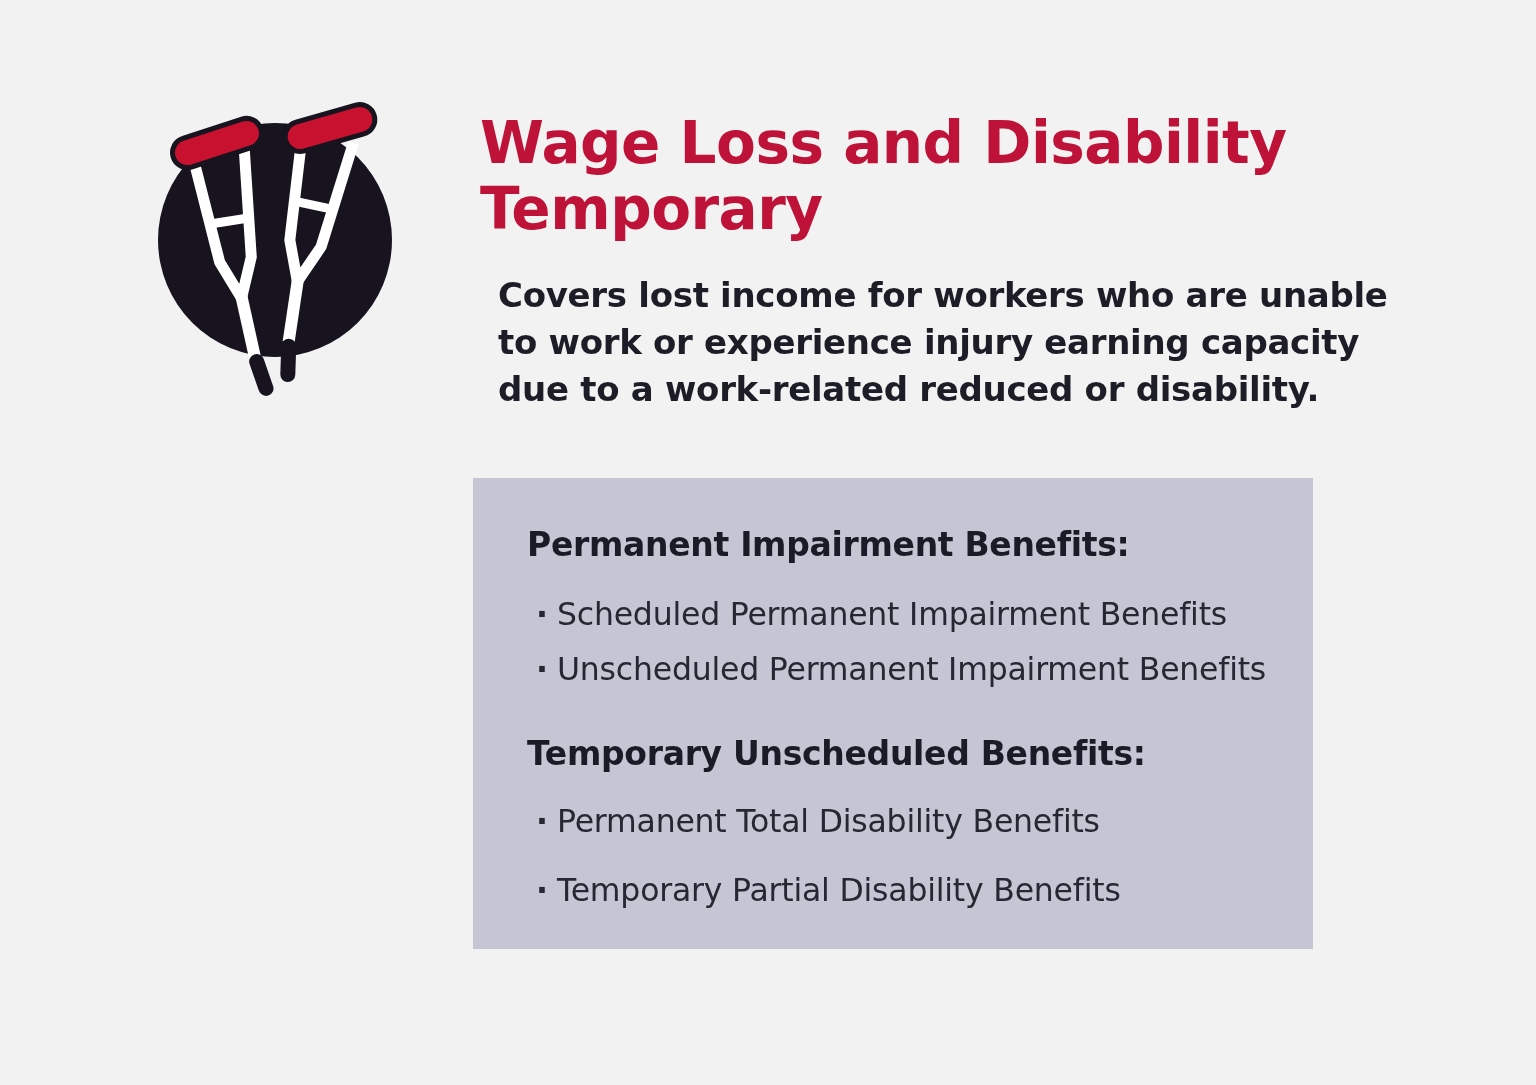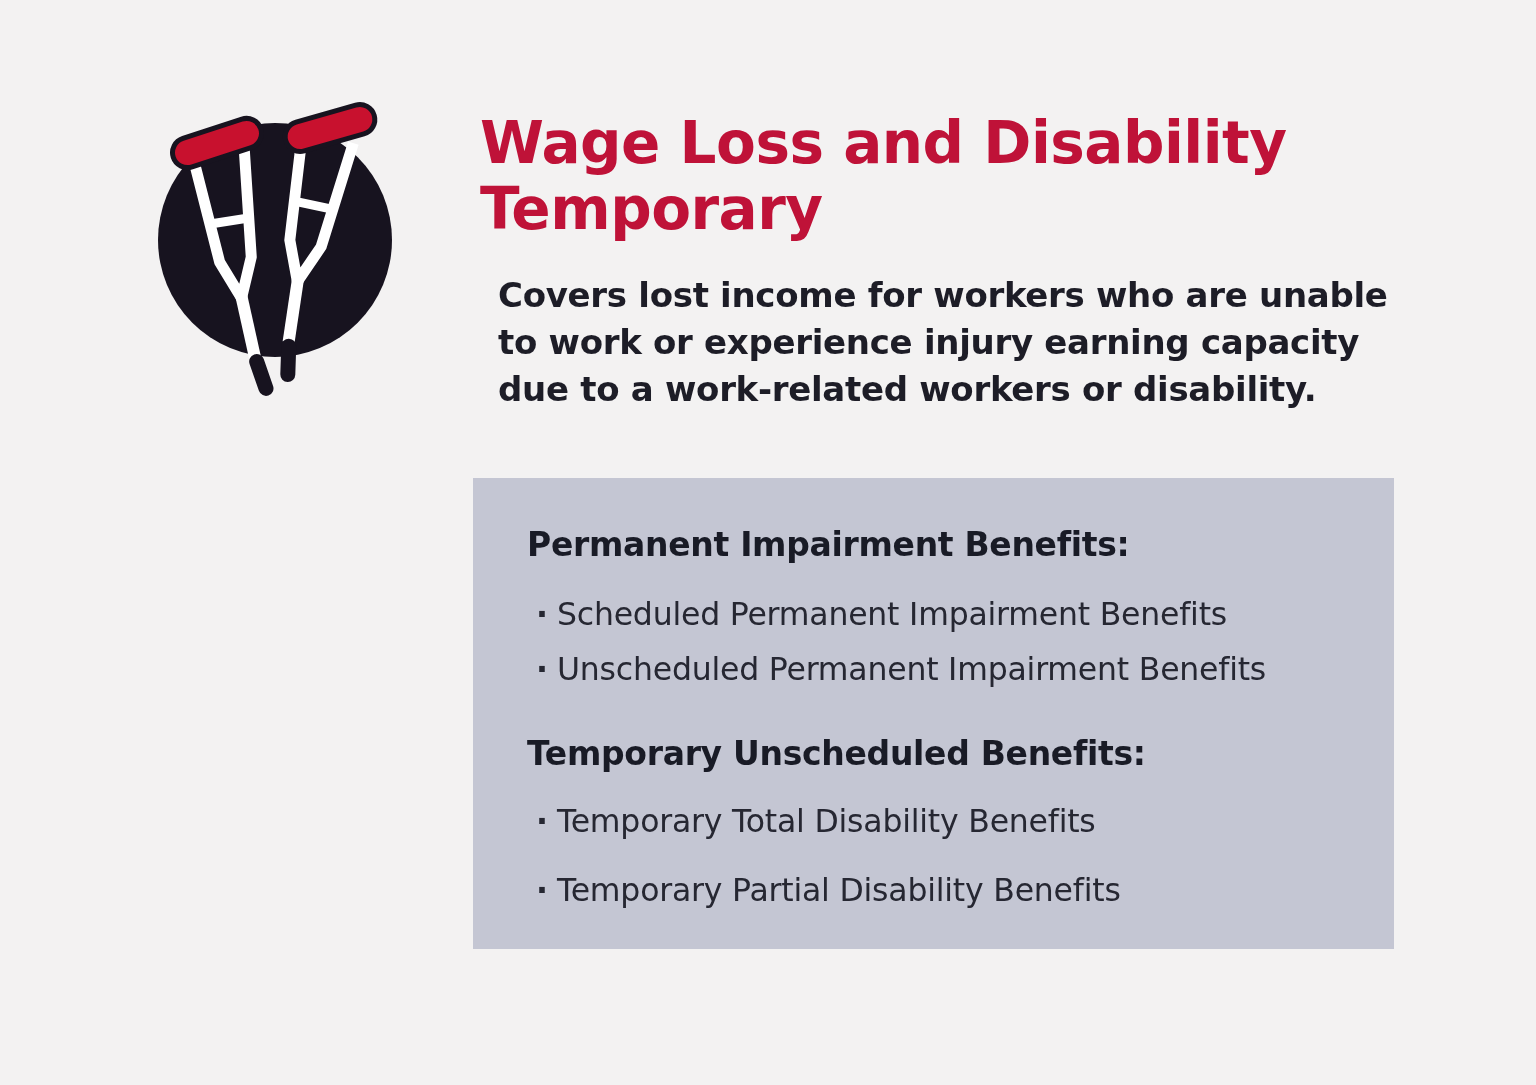--- a/index.html
+++ b/index.html
@@ -55,21 +55,21 @@
     font-weight:700;
     line-height:47px;
     color:var(--body-text);
     letter-spacing:-0.3px;
     margin-left:20px;
   }
   .description .dline{display:block;}
   .panel{
     position:absolute;
     left:473px;top:478px;
-    width:921px;height:471px;
+    width:840px;height:471px;
     background:var(--panel-bg);
   }
   .g-heading{
     position:absolute;
     left:54px;
     font-size:33px;
     font-weight:700;
     line-height:1.2;
     color:var(--panel-heading);
     letter-spacing:-0.3px;
@@ -121,36 +121,36 @@
   </div>
 
   <h1 class="title">
     <span class="tline">Wage Loss and Disability</span>
     <span class="tline">Temporary</span>
   </h1>
 
   <p class="description">
     <span class="dline">Covers lost income for workers who are unable</span>
     <span class="dline">to work or experience injury earning capacity</span>
-    <span class="dline">due to a work-related workers or disability.</span>
+    <span class="dline">due to a work-related reduced or disability.</span>
   </p>
 
   <section class="panel">
     <h2 class="g-heading h1pos">Permanent Impairment Benefits:</h2>
 
     <div class="item i1">
       <span class="dot"></span><span class="item-text">Scheduled Permanent Impairment Benefits</span>
     </div>
     <div class="item i2">
       <span class="dot"></span><span class="item-text">Unscheduled Permanent Impairment Benefits</span>
     </div>
 
     <h2 class="g-heading h2pos">Temporary Unscheduled Benefits:</h2>
 
     <div class="item i3">
-      <span class="dot"></span><span class="item-text">Temporary Total Disability Benefits</span>
+      <span class="dot"></span><span class="item-text">Permanent Total Disability Benefits</span>
     </div>
     <div class="item i4">
       <span class="dot"></span><span class="item-text">Temporary Partial Disability Benefits</span>
     </div>
   </section>
 
 </div>
 
 </body></html>

